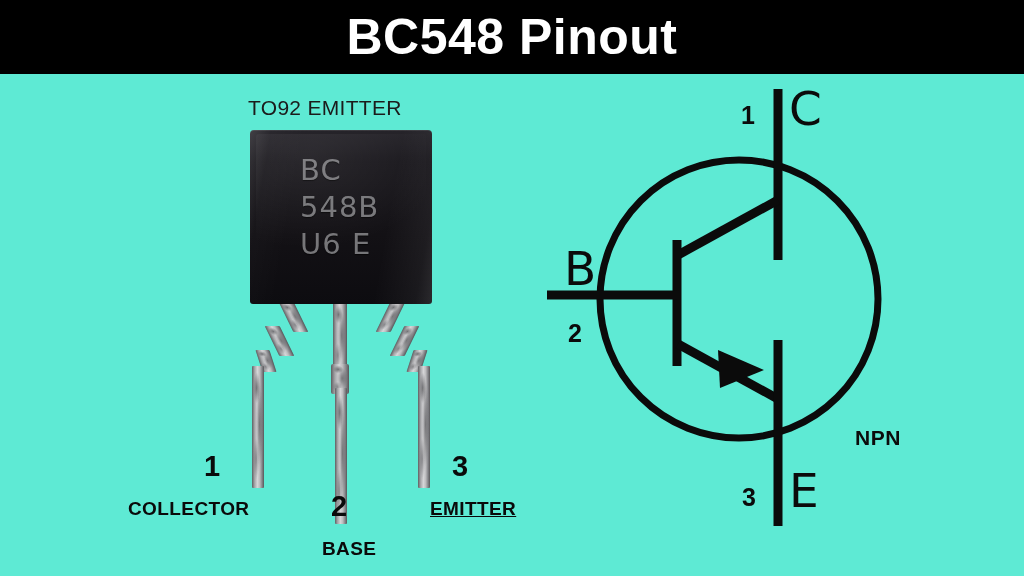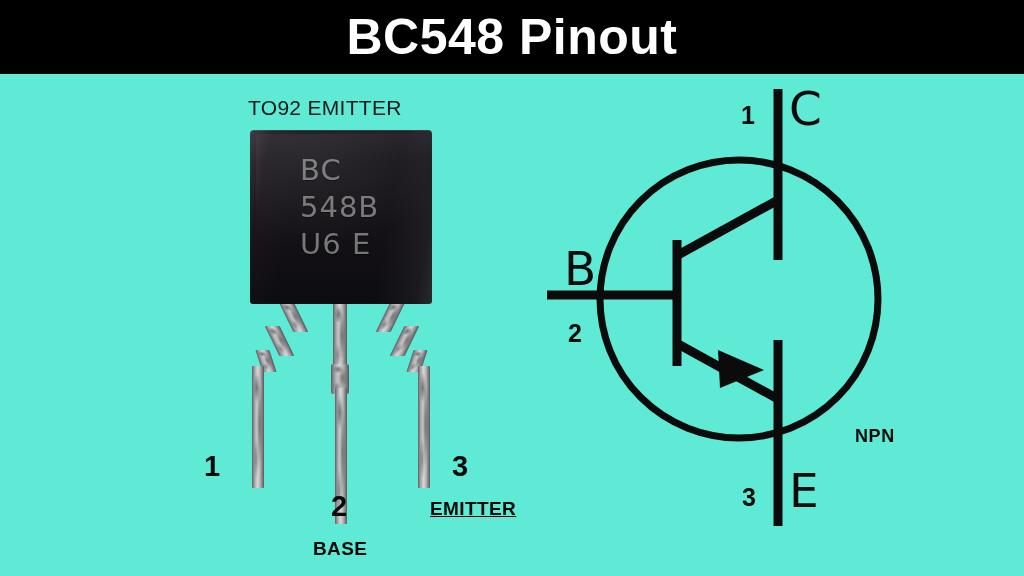--- a/index.html
+++ b/index.html
@@ -155,21 +155,21 @@
     font-family: "Liberation Sans", sans-serif;
     font-weight: bold;
     font-size: 19px;
     color: #0a0a0a;
     letter-spacing: 0.4px;
     white-space: nowrap;
   }
   #pin1-number { left: 204px; top: 376px; }
   #pin1-name   { left: 128px; top: 424px; }
   #pin2-number { left: 331px; top: 416px; }
-  #pin2-name   { left: 313px; top: 464px; }
+  #pin2-name   { left: 322px; top: 464px; }
   #pin3-number { left: 452px; top: 376px; }
   #pin3-name   { left: 430px; top: 424px; text-decoration: underline; }
 
   
   #symbol-panel {
     position: absolute;
     left: 512px;
     top: 74px;
     width: 512px;
     height: 502px;
@@ -200,21 +200,21 @@
   }
   #sym-c       { left: 277px; top: 11px; }
   #sym-c-pin   { left: 229px; top: 29px; }
   #sym-b       { left: 52px;  top: 171px; }
   #sym-b-pin   { left: 56px;  top: 247px; }
   #sym-e       { left: 277px; top: 393px; }
   #sym-e-pin   { left: 230px; top: 411px; }
   #sym-npn {
     left: 343px;
     top: 352px;
-    font-size: 18px;
+    font-size: 21px;
     font-weight: bold;
     letter-spacing: 0.6px;
     text-align: right;
   }
 </style>
 </head>
 <body>
 
 <div id="page">
 
@@ -251,20 +251,21 @@
       <div id="package-body">
         <div id="package-markings">
           <div>BC</div>
           <div>548B</div>
           <div>U6 E</div>
         </div>
       </div>
     </div>
 
     <div class="pin-number" id="pin1-number">1</div>
+    <div class="pin-name" id="pin1-name">COLLECTOR</div>
 
     <div class="pin-number" id="pin2-number">2</div>
     <div class="pin-name" id="pin2-name">BASE</div>
 
     <div class="pin-number" id="pin3-number">3</div>
     <div class="pin-name" id="pin3-name">EMITTER</div>
   </div>
 
   <div id="symbol-panel">
 

